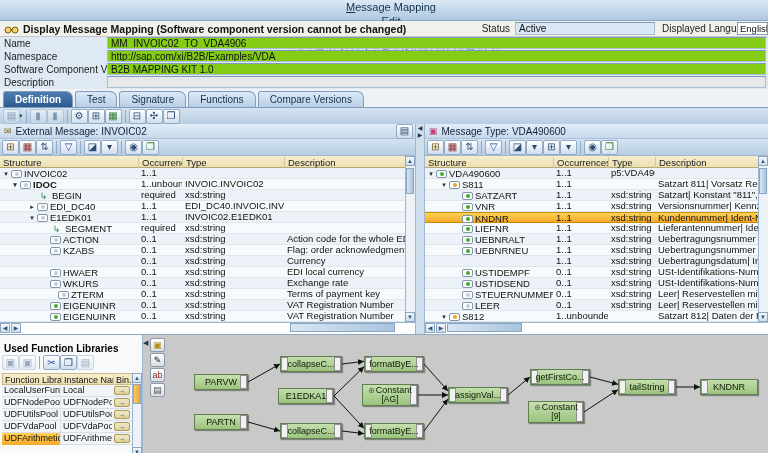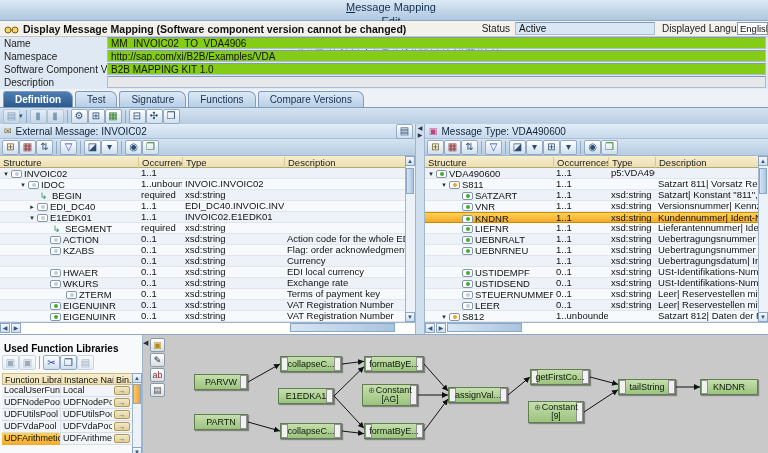--- a/index.html
+++ b/index.html
@@ -236,21 +236,21 @@
             <span class="ebox">
               <span class="dot gray"></span>
             </span>
             <span class="nm">INVOIC02</span>
           </div>
           <div class="tcell" style="left: 138px; width: 44px;">1..1</div>
           <div class="tcell" style="left: 182px; width: 102px;"></div>
           <div class="tcell" style="left: 284px; width: 121px;"></div>
         </div>
         <div class="trow alt" style="top: 11px; width: 405px;">
-          <div class="tcell name" style="left: 0px; width: 138px; padding-left: 18px;">
+          <div class="tcell name" style="left: 0px; width: 138px; padding-left: 10px; font-weight: bold;">
             <span class="expander">▾</span>
             <span class="ebox">
               <span class="dot gray"></span>
             </span>
             <span class="nm">IDOC</span>
           </div>
           <div class="tcell" style="left: 138px; width: 44px;">1..unbounded</div>
           <div class="tcell" style="left: 182px; width: 102px;">INVOIC.INVOIC02</div>
           <div class="tcell" style="left: 284px; width: 121px;"></div>
         </div>
@@ -345,21 +345,21 @@
             <span class="ebox">
               <span class="dot gray"></span>
             </span>
             <span class="nm">WKURS</span>
           </div>
           <div class="tcell" style="left: 138px; width: 44px;">0..1</div>
           <div class="tcell" style="left: 182px; width: 102px;">xsd:string</div>
           <div class="tcell" style="left: 284px; width: 121px;">Exchange rate</div>
         </div>
         <div class="trow alt" style="top: 121px; width: 405px;">
-          <div class="tcell name" style="left: 16px; width: 138px; padding-left: 40px;">
+          <div class="tcell name" style="left: 8px; width: 138px; padding-left: 40px;">
             <span class="expander"></span>
             <span class="ebox">
               <span class="dot gray"></span>
             </span>
             <span class="nm">ZTERM</span>
           </div>
           <div class="tcell" style="left: 138px; width: 44px;">0..1</div>
           <div class="tcell" style="left: 182px; width: 102px;">xsd:string</div>
           <div class="tcell" style="left: 284px; width: 121px;">Terms of payment key</div>
         </div>

